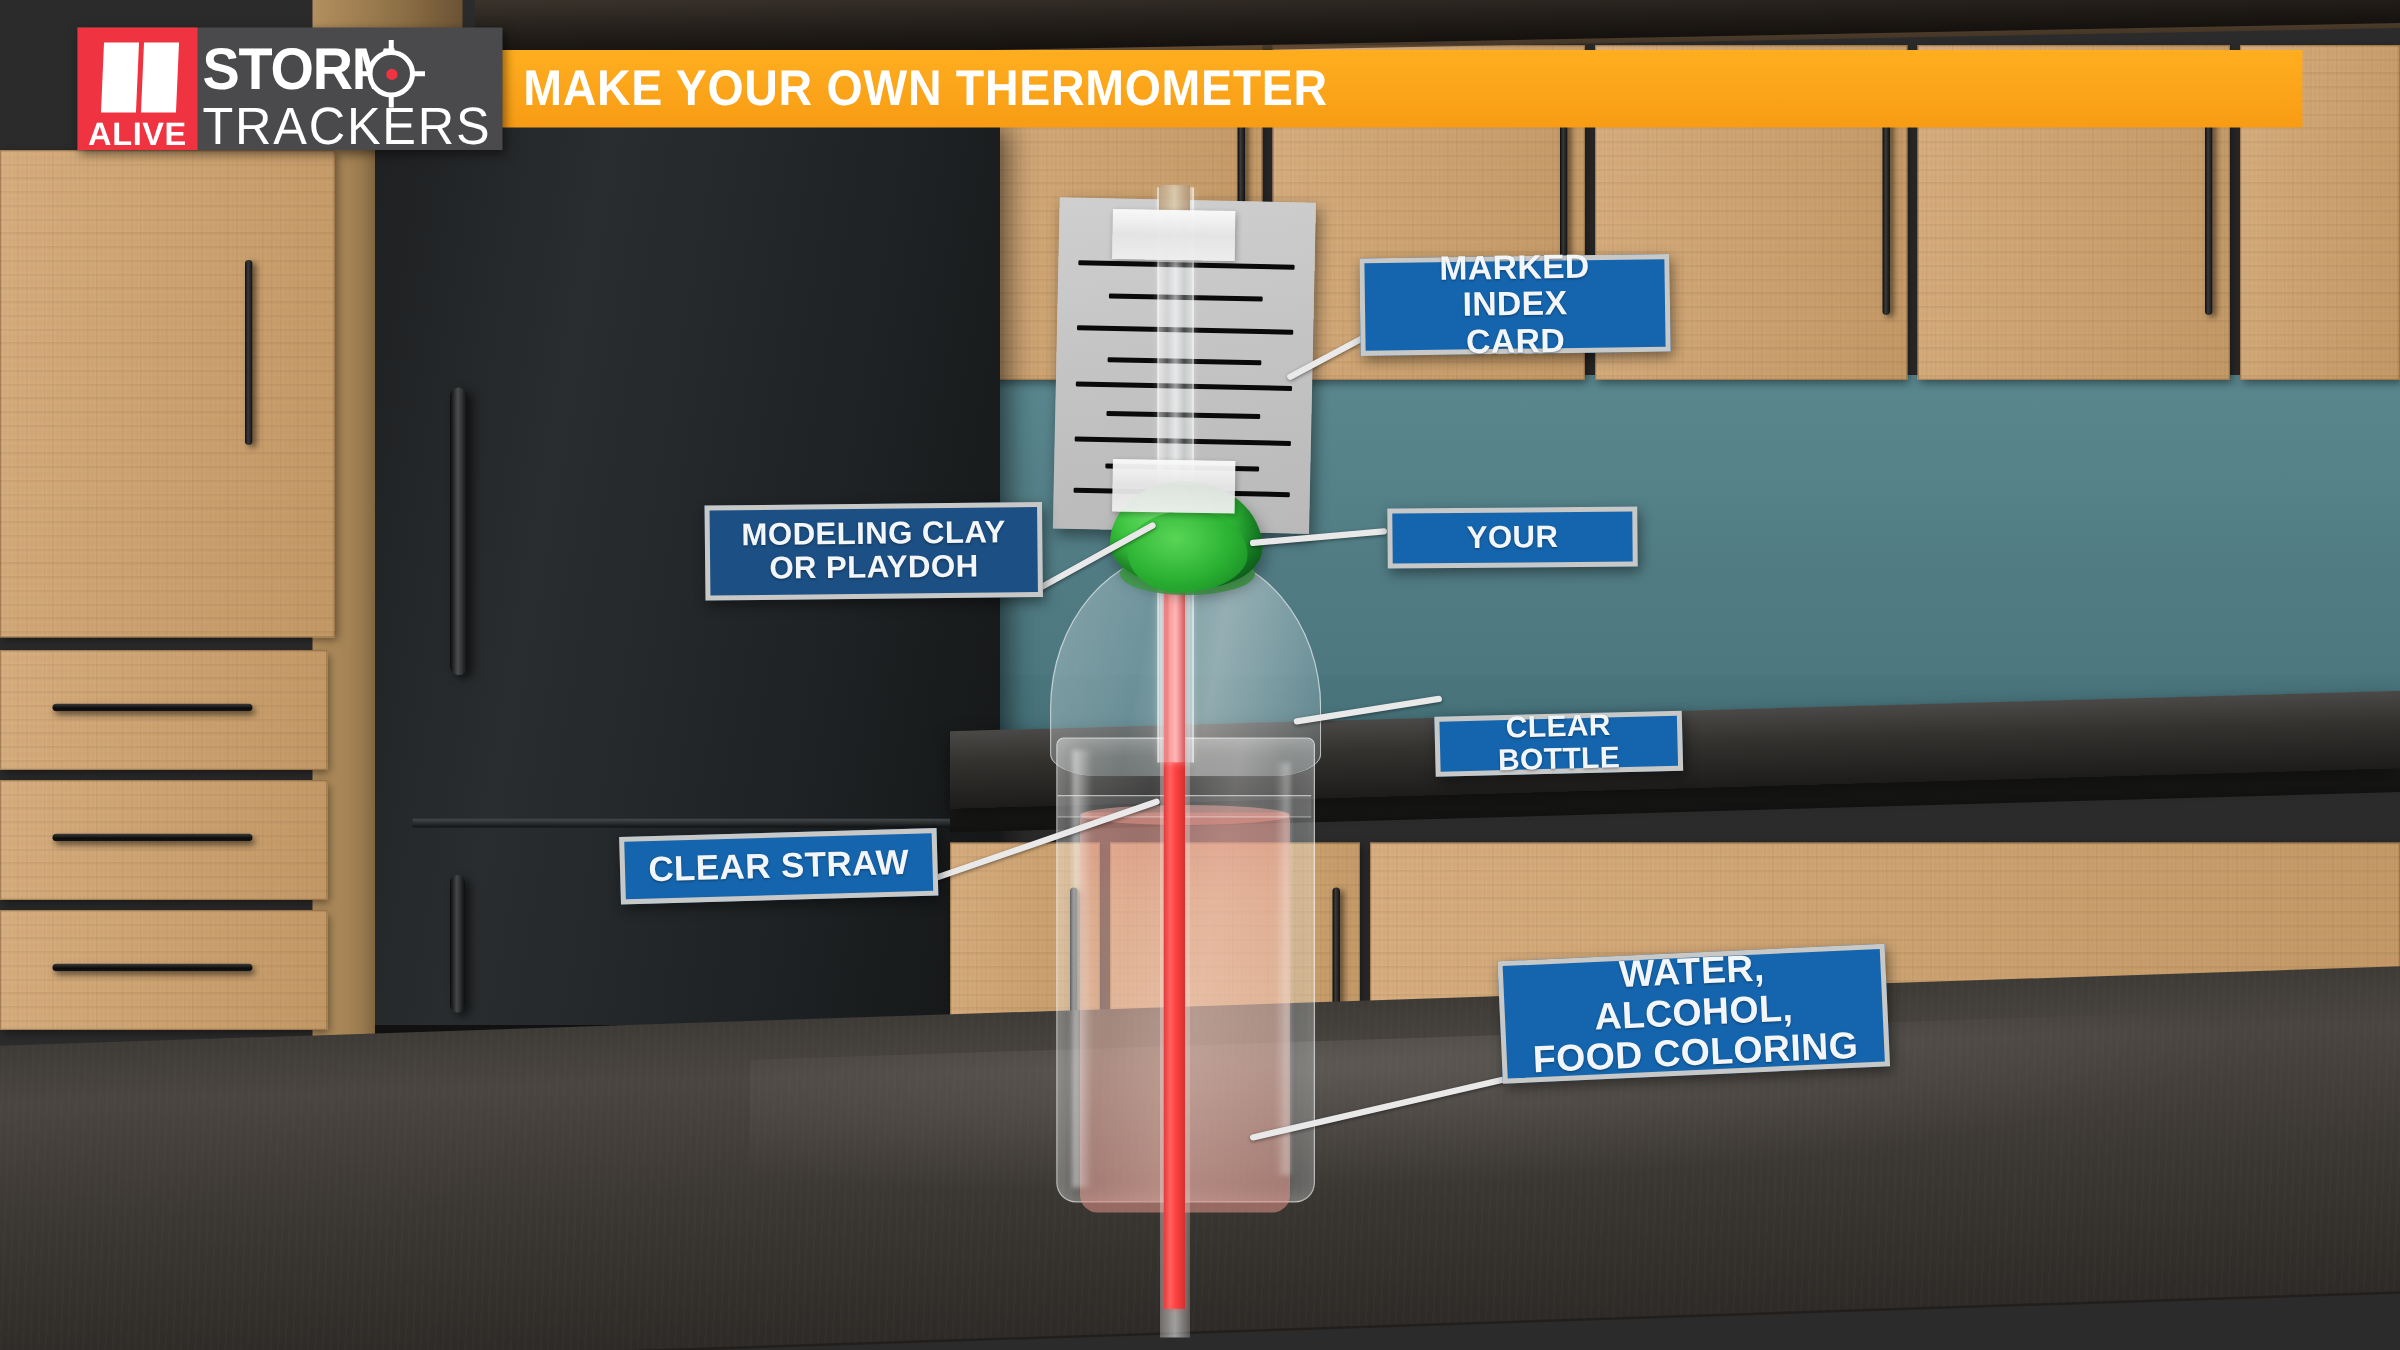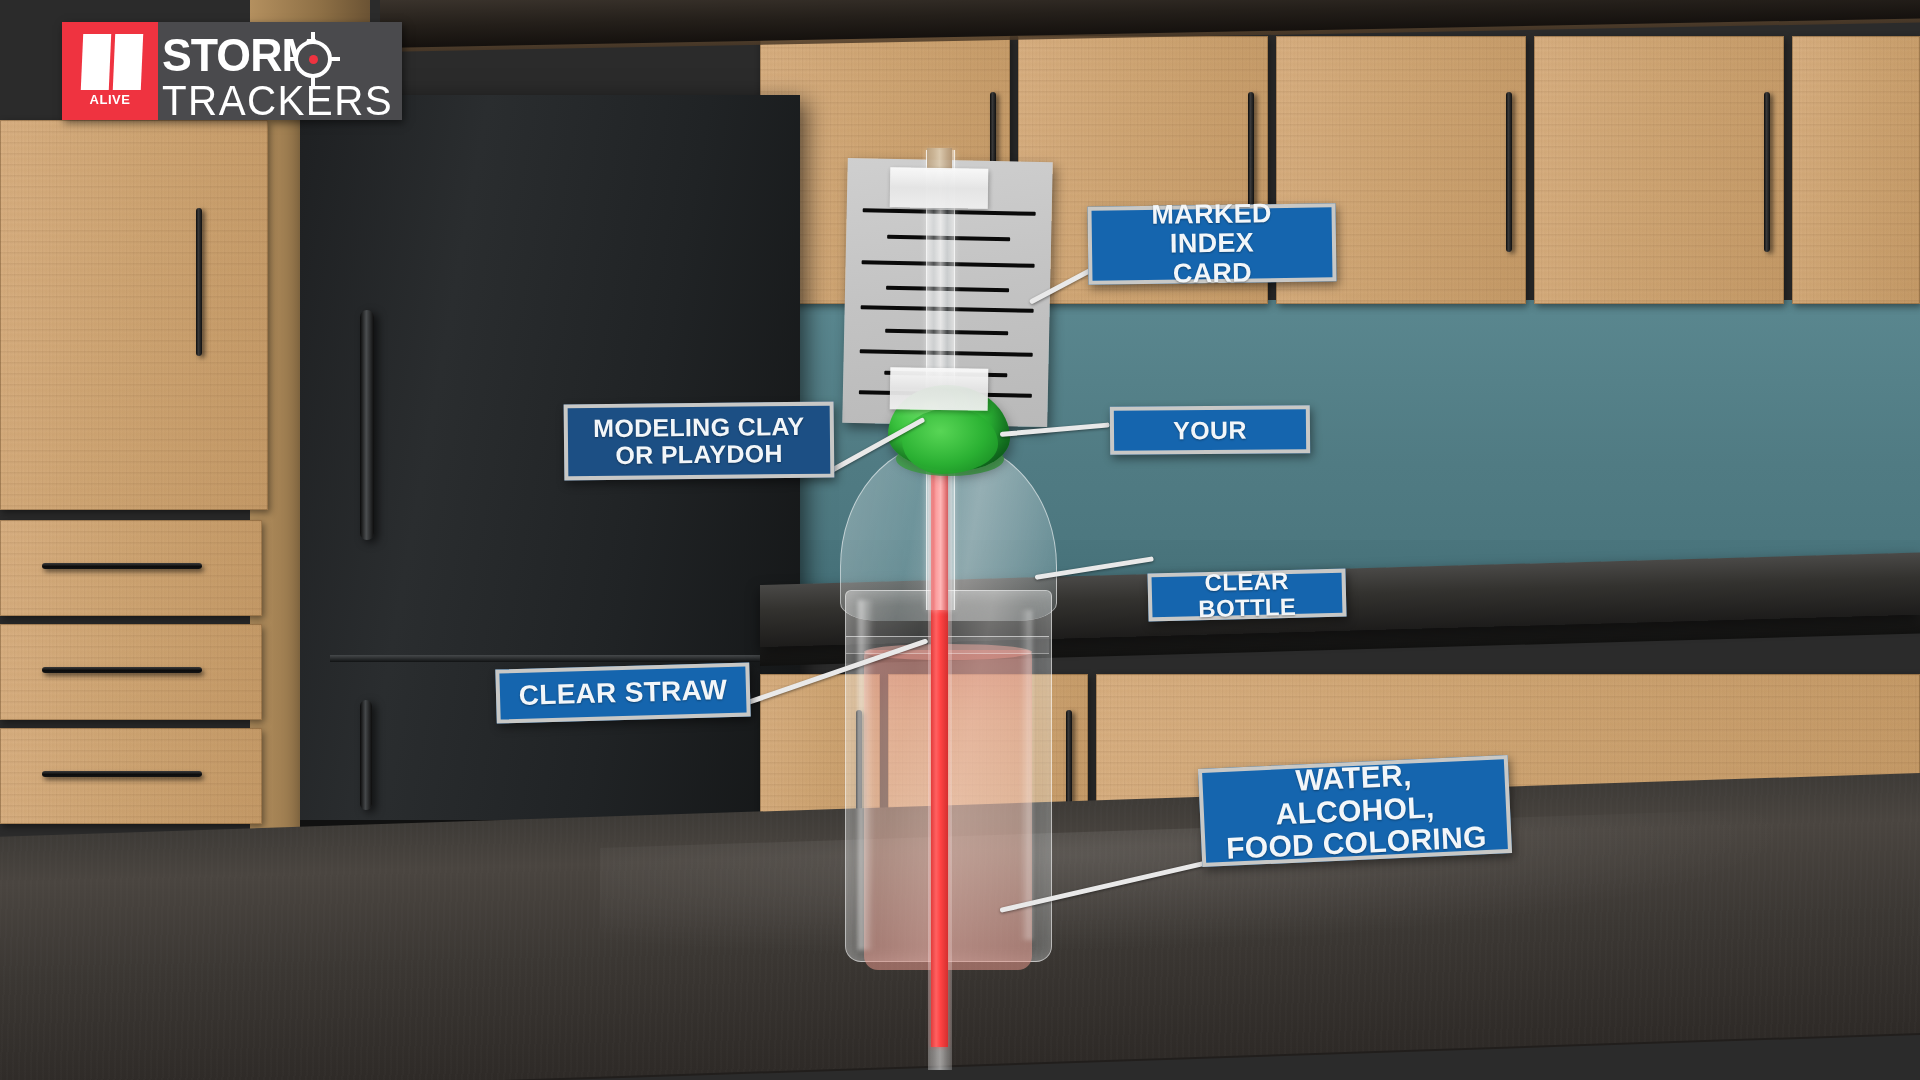--- a/index.html
+++ b/index.html
@@ -170,21 +170,21 @@
     letter-spacing:.6px;line-height:62px;padding-left:20px;
     transform:scaleX(.93);transform-origin:left center;white-space:nowrap;}
 
   .logo{position:absolute;left:62px;top:22px;width:340px;height:98px;
     background:#4a4a4d;box-shadow:2px 3px 8px rgba(0,0,0,.5);}
   .logo-red{position:absolute;left:0;top:0;width:96px;height:98px;background:#ef3340;}
   .bar11{position:absolute;top:12px;width:28px;height:56px;background:#fff;}
   .bar11.a{left:20px;transform:skewX(-2.5deg);}
   .bar11.b{left:52px;transform:skewX(-2.5deg);}
   .logo-alive{position:absolute;left:0;top:70px;width:96px;text-align:center;
-    color:#fff;font-weight:700;font-size:13px;letter-spacing:.5px;}
+    color:#fff;font-weight:700;font-size:26px;letter-spacing:.5px;}
   .logo-storm{position:absolute;left:100px;top:5px;color:#fff;font-weight:700;
     font-size:47px;letter-spacing:-1px;transform:scaleX(.95);transform-origin:left top;}
   .logo-trackers{position:absolute;left:100px;top:55px;color:#fff;font-weight:400;
     font-size:42px;letter-spacing:1.5px;transform:scaleX(.96);transform-origin:left top;}
   .target{position:absolute;left:232px;top:18px;width:38px;height:38px;border-radius:50%;
     border:4px solid #fff;box-sizing:border-box;background:#4a4a4d;}
   .target:before{content:"";position:absolute;left:50%;top:50%;width:9px;height:9px;
     margin:-4.5px 0 0 -4.5px;border-radius:50%;background:#ef3340;}
   .target-cross{position:absolute;background:#fff;}
   .target-h{left:224px;top:35px;width:54px;height:4px;}
@@ -332,20 +332,23 @@
       </div>
   </div>
 
   <div class="label" style="left:1200px;top:762px;width:310px;height:98px;font-size:30px;transform:rotate(-2.6deg);">
     <div>
       <span>WATER, ALCOHOL,</span>
       <span>FOOD COLORING</span>
     </div>
   </div>
 
+  <div class="titlebar">
+    <span>MAKE YOUR OWN THERMOMETER</span>
+  </div>
 
   <div class="logo">
     <div class="logo-red">
       <div class="bar11 a"></div>
       <div class="bar11 b"></div>
     </div>
     <div class="logo-alive">ALIVE</div>
     <div class="logo-storm">STORM</div>
     <div class="logo-trackers">TRACKERS</div>
     <div class="target-cross target-h"></div>

